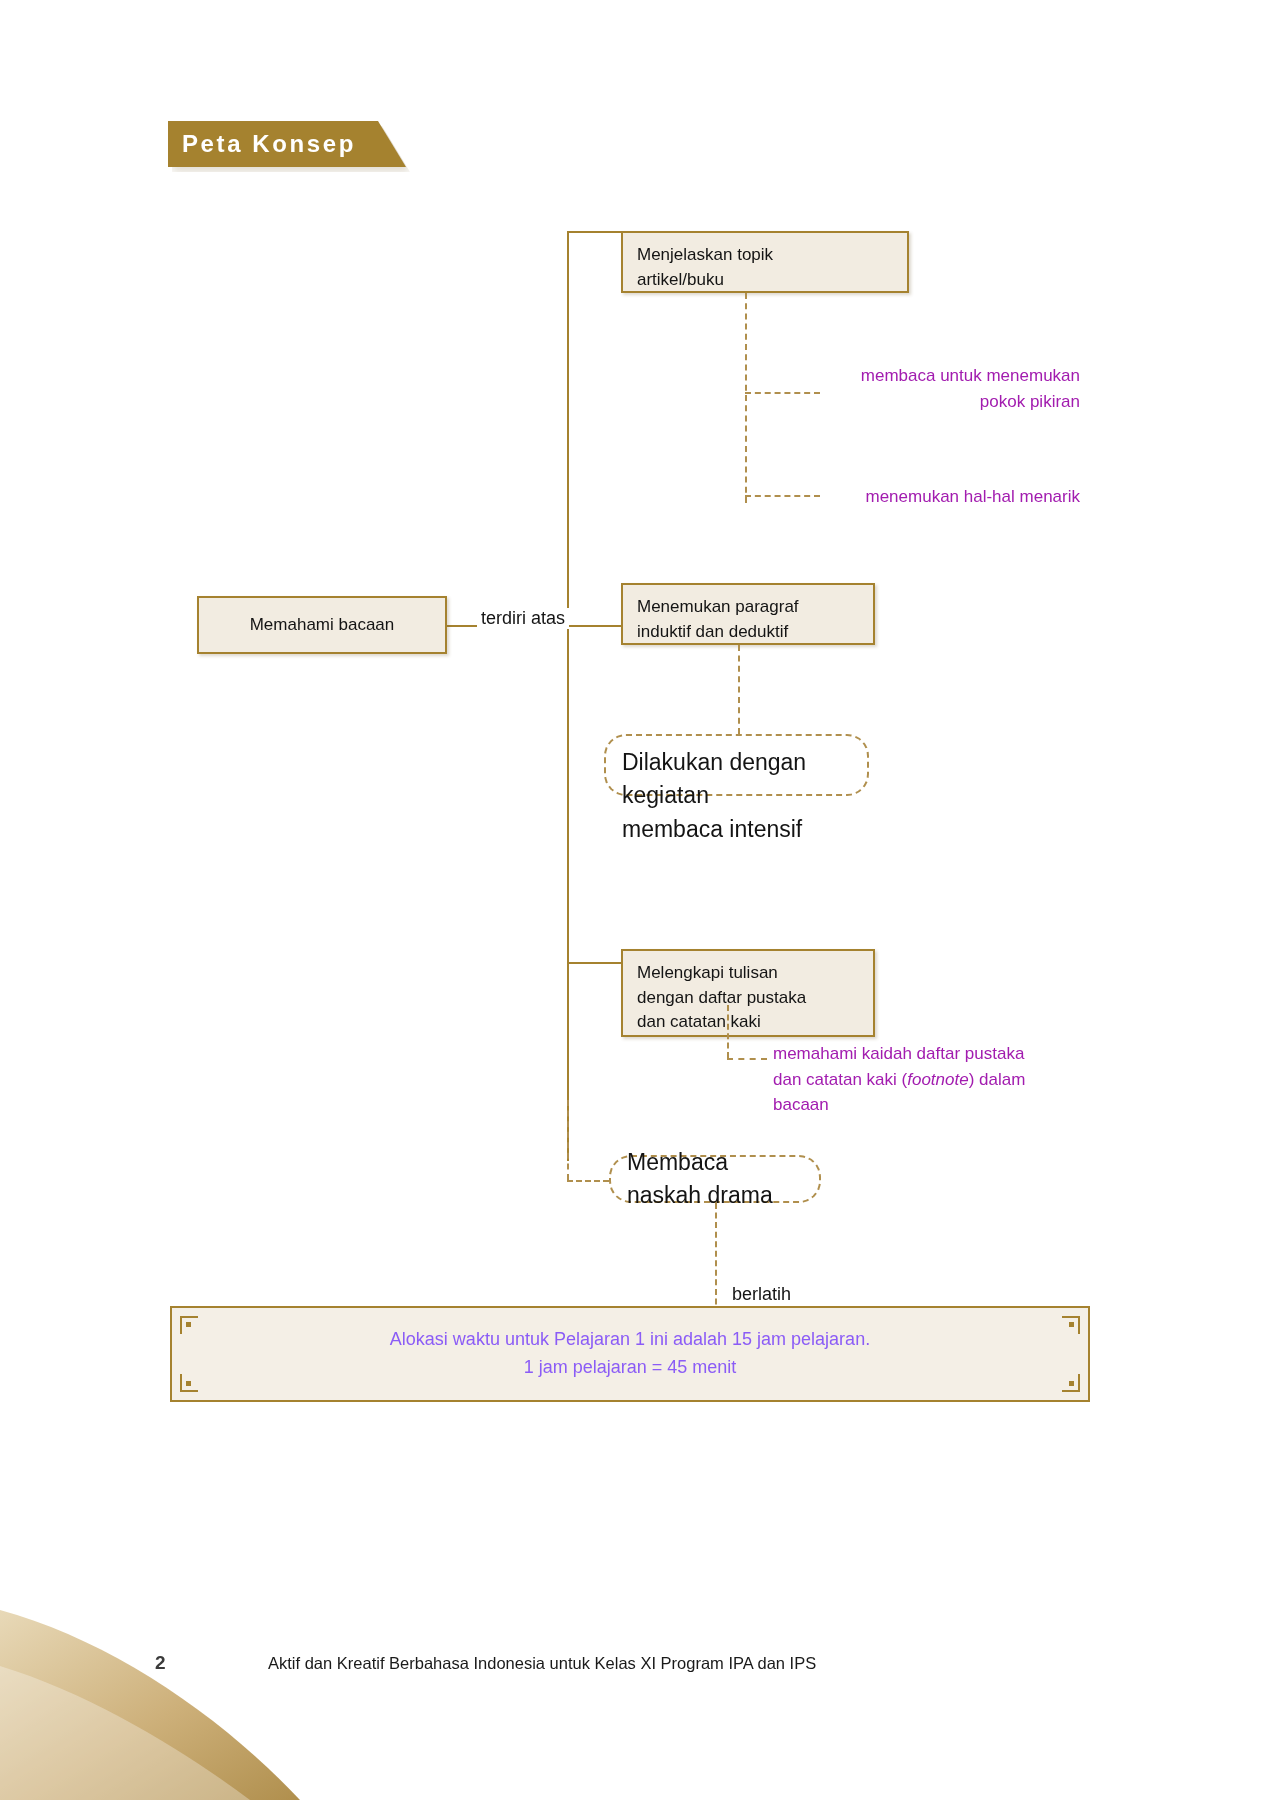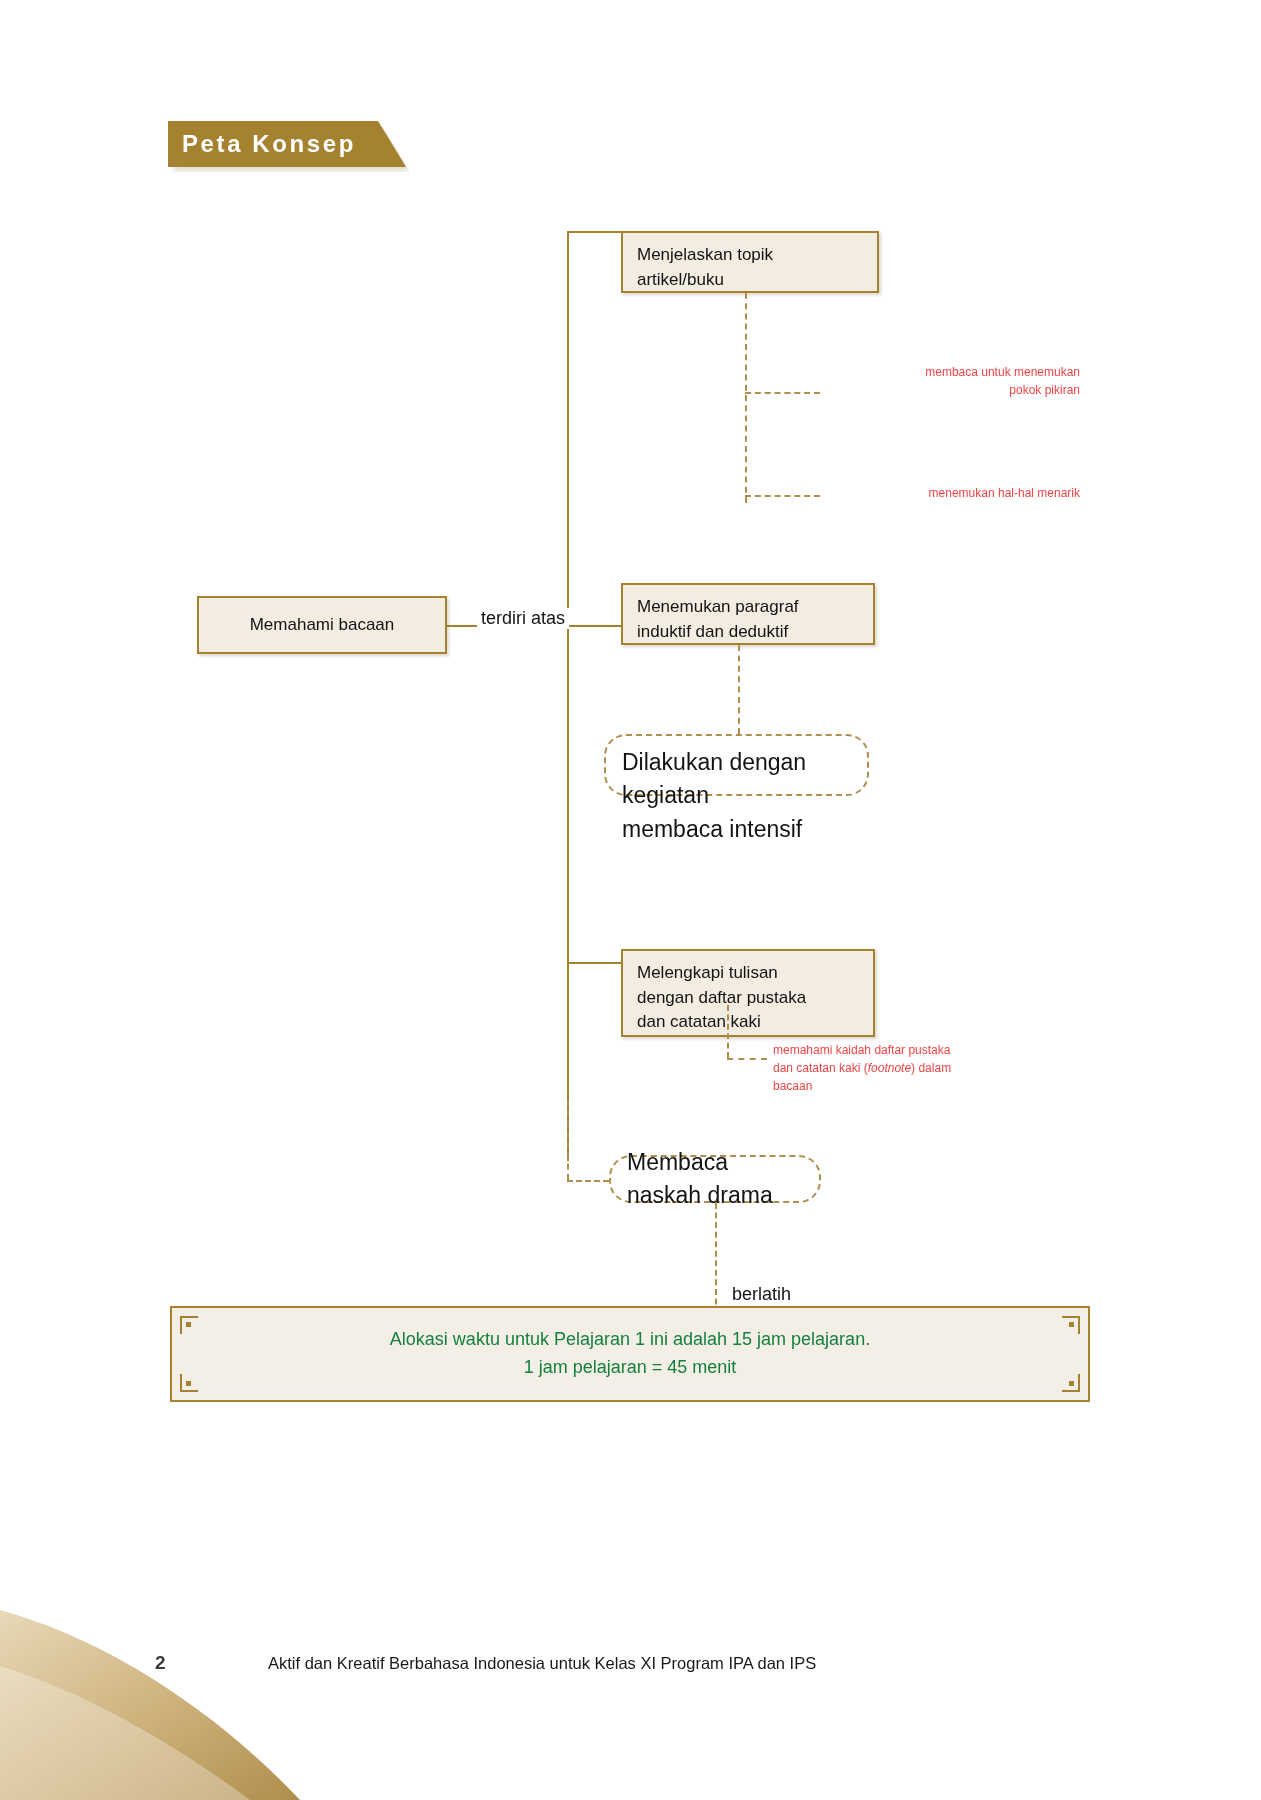--- a/index.html
+++ b/index.html
@@ -70,23 +70,23 @@
     background: #ffffff;
     border: 2px dashed #b08f4d;
     border-radius: 22px;
     color: #141414;
     font-size: 23px;
     line-height: 1.45;
     padding: 10px 16px;
   }
   .plain-text {
     position: absolute;
-    font-size: 12px;
+    font-size: 17px;
     line-height: 1.5;
-    color: #ef4444;
+    color: #a21caf;
   }
   .edge-label {
     position: absolute;
     font-size: 18px;
     color: #141414;
     background: #ffffff;
     padding: 0 4px;
   }
 
   
@@ -107,21 +107,21 @@
     border: 2px solid #a5822f;
     background: #f4efe6;
     display: flex;
     flex-direction: column;
     align-items: center;
     justify-content: center;
   }
   #note-box .note-line {
     font-size: 18px;
     line-height: 1.55;
-    color: #15803d;
+    color: #8b5cf6;
     text-align: center;
   }
   .corner {
     position: absolute;
     width: 16px;
     height: 16px;
     border: 2px solid #a5822f;
   }
   .corner.tl { left: 8px;  top: 8px;    border-right: none; border-bottom: none; }
   .corner.tr { right: 8px; top: 8px;    border-left: none;  border-bottom: none; }
@@ -183,21 +183,21 @@
 
   <div class="line-h" style="left:445px; top:625px; width:124px;"></div>
 
   <div class="line-h" style="left:567px; top:625px; width:54px;"></div>
 
   <div class="line-h" style="left:567px; top:962px; width:54px;"></div>
 
   <div class="dline-v" style="left:567px; top:1100px; height:80px;"></div>
   <div class="dline-h" style="left:567px; top:1180px; width:42px;"></div>
 
-  <div class="node" style="left:621px; top:231px; width:258px; height:62px;">
+  <div class="node" style="left:621px; top:231px; width:288px; height:62px;">
     <div>Menjelaskan topik</div>
     <div>artikel/buku</div>
   </div>
 
   <div class="dline-v" style="left:745px; top:293px; height:210px;"></div>
 
   <div class="dline-h" style="left:745px; top:392px; width:75px;"></div>
   <div class="plain-text" style="left:760px; top:363px; width:320px; text-align:right;">
     <div>membaca untuk menemukan</div>
     <div>pokok pikiran</div>

